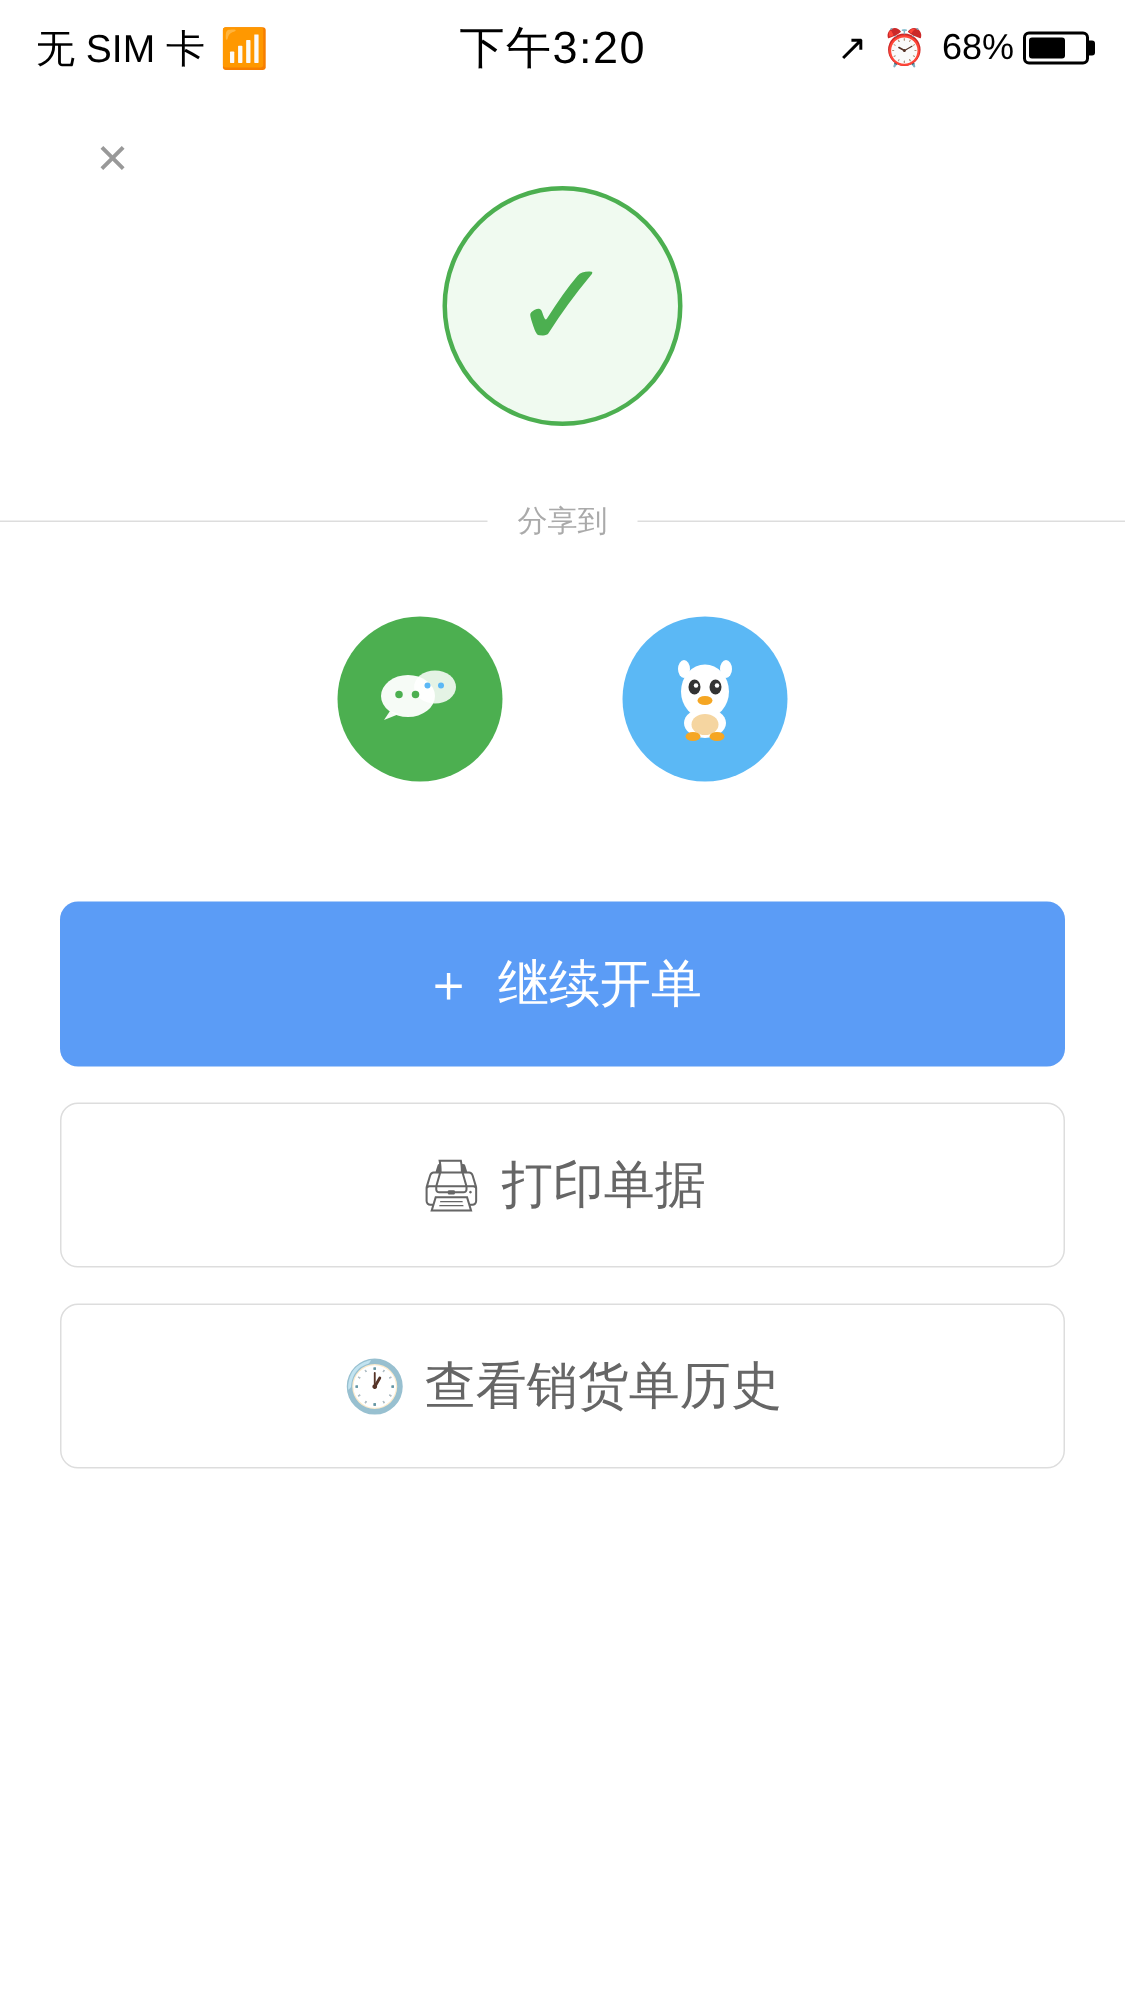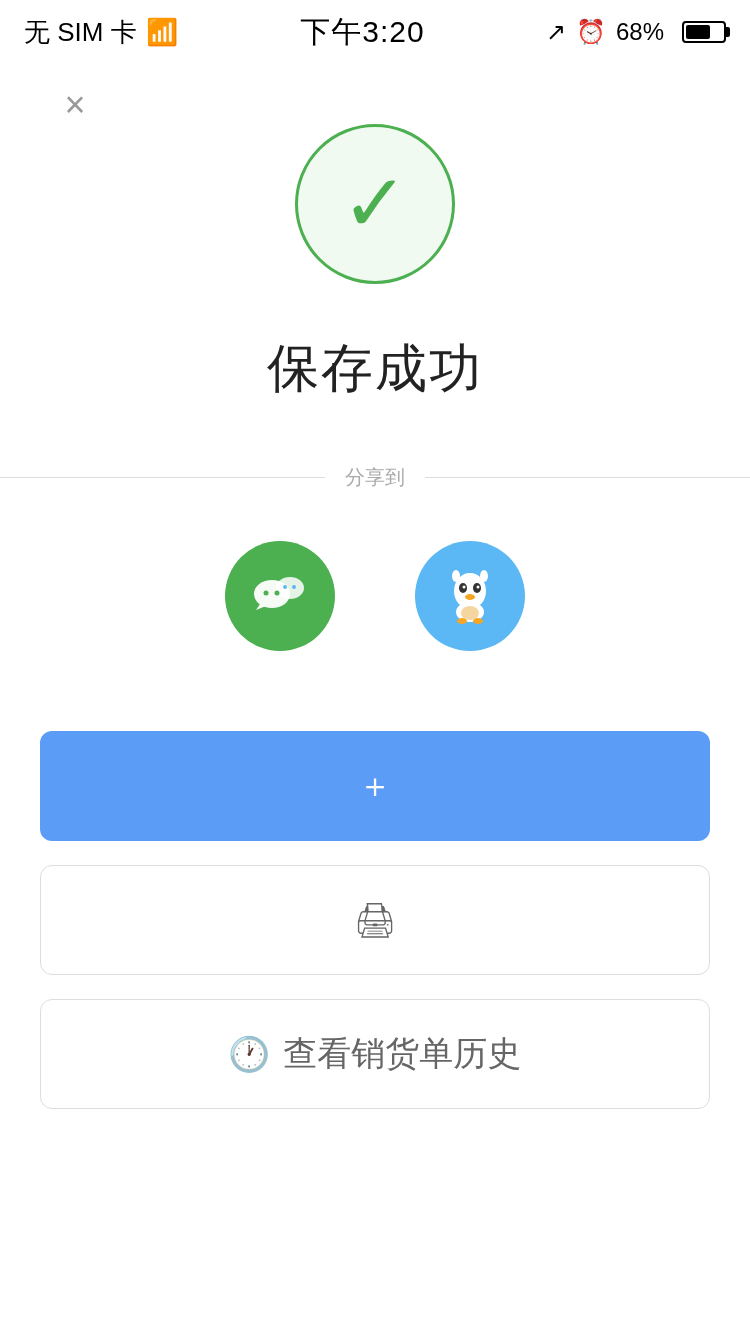--- a/index.html
+++ b/index.html
@@ -50,21 +50,21 @@
       display: flex;
       align-items: center;
       gap: 10px;
       font-size: 24px;
       color: #000;
     }
 
     .battery-container {
       display: flex;
       align-items: center;
-      gap: 18px;
+      gap: 6px;
     }
 
     .battery-text {
       font-size: 24px;
     }
 
     .battery-icon {
       width: 44px;
       height: 22px;
       border: 2px solid #000;
@@ -273,21 +273,20 @@
 <div class="close-btn">
   <span>×</span>
 </div>
 
 <div class="main-content">
 
   <div class="success-circle">
     <span class="checkmark">✓</span>
   </div>
 
-  <div class="success-title">保存成功</div>
 
   <div class="share-section">
     <div class="share-divider">
       <div class="divider-line"></div>
       <span class="share-label">分享到</span>
       <div class="divider-line"></div>
     </div>
 
     <div class="share-icons">
 
@@ -330,24 +329,26 @@
           <ellipse cx="44" cy="10" rx="4" ry="6" fill="white"></ellipse>
         </svg>
       </div>
     </div>
   </div>
 
   <div class="action-buttons">
 
     <button class="btn-primary">
       <span>＋</span>
+      <span style="margin-left:4px;">继续开单</span>
     </button>
 
     <button class="btn-secondary">
       <span>🖨</span>
+      <span>打印单据</span>
     </button>
 
     <button class="btn-secondary">
       <span>🕐</span>
       <span>查看销货单历史</span>
     </button>
 
   </div>
 
 </div>

